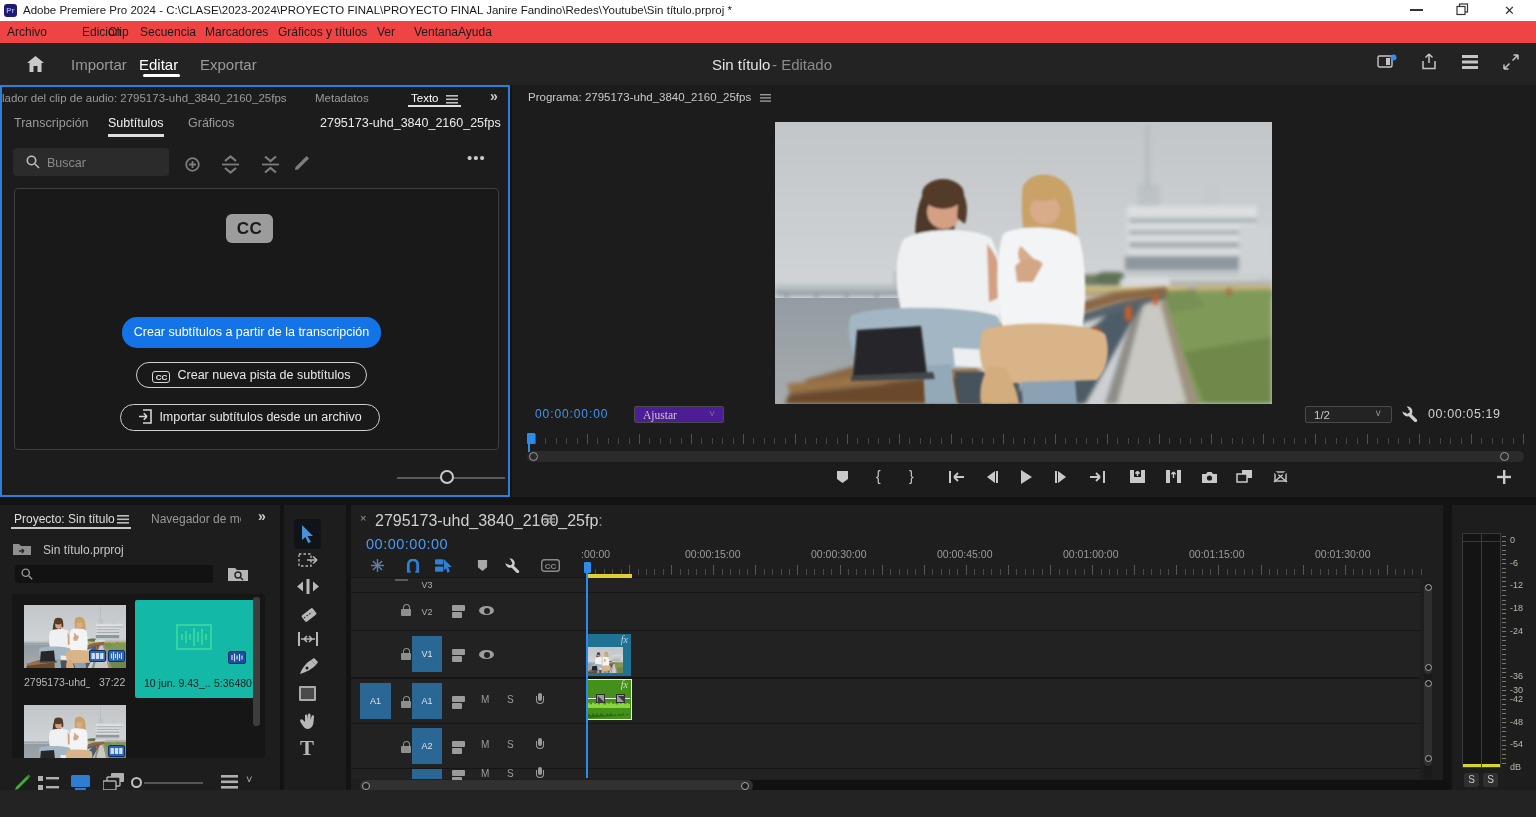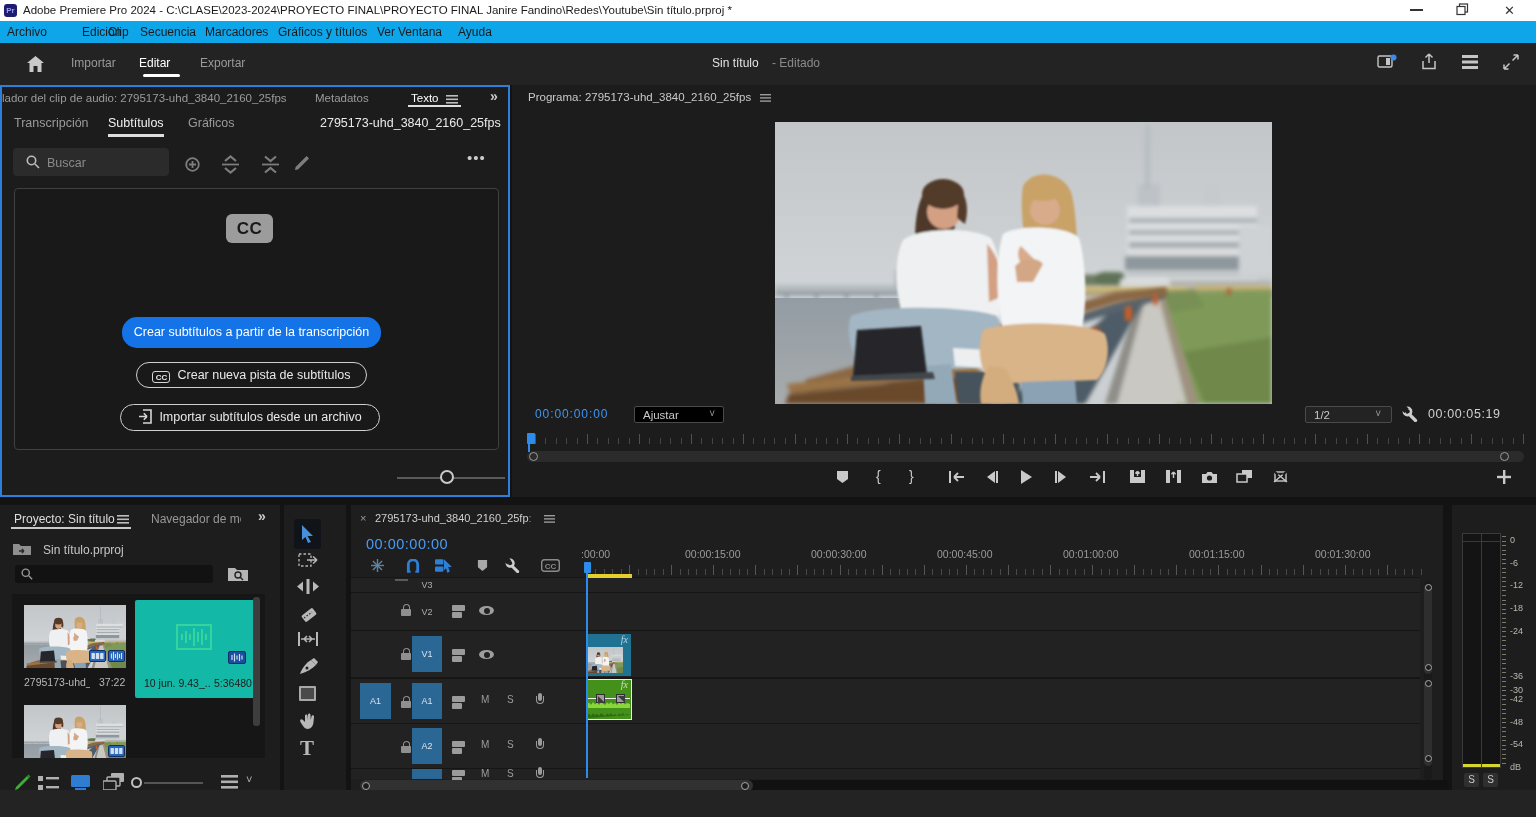--- a/index.html
+++ b/index.html
@@ -2,26 +2,26 @@
 <html><head>
 <meta charset="utf-8">
 <style>
   * { margin:0; padding:0; box-sizing:border-box; }
   html,body { width:1536px; height:817px; overflow:hidden; background:#131313; }
   body { font-family:"Liberation Sans", sans-serif; position:relative; }
   .abs { position:absolute; }
 
   
   #titlebar { left:0; top:0; width:1536px; height:21px; background:#ffffff; color:#1b1b1b; font-size:11.5px; }
-  #menubar  { left:0; top:21px; width:1536px; height:22px; background:#0ea5e9; color:#1b1b1b; font-size:12px; }
+  #menubar  { left:0; top:21px; width:1536px; height:22px; background:#ef4444; color:#1b1b1b; font-size:12px; }
   #menubar span { position:absolute; top:4px; }
 
   
   #topbar { left:0; top:43px; width:1536px; height:42px; background:#232323; }
-  .wsitem { position:absolute; top:13px; font-size:12px; color:#9a9a9a; }
+  .wsitem { position:absolute; top:13px; font-size:15px; color:#9a9a9a; }
 
   
   .panel { position:absolute; background:#1d1d1d; }
   .tabtxt { position:absolute; font-size:11.5px; color:#9b9b9b; white-space:nowrap; }
 
   
   #panelL { left:0; top:85px; width:510px; height:412px; border:2px solid #2d7fd9; background:#1c1c1c; }
   #subbox { position:absolute; left:12px; top:101px; width:485px; height:262px; background:#191919; border:1px solid #404040; border-radius:4px; }
 
   .pillbtn { position:absolute; border-radius:15px; font-size:12.5px; color:#e8e8e8; text-align:center; }
@@ -196,21 +196,21 @@
 </div>
 
 <div id="menubar" class="abs">
   <span style="left:7px;">Archivo</span>
   <span style="left:58px;margin-left:24px;">Edición</span>
   <span style="left:108px;">Clip</span>
   <span style="left:140px;">Secuencia</span>
   <span style="left:205px;">Marcadores</span>
   <span style="left:278px;">Gráficos y títulos</span>
   <span style="left:377px;">Ver</span>
-  <span style="left:398px;">Ventana</span>
+  <span style="left:414px;">Ventana</span>
   <span style="left:458px;">Ayuda</span>
 </div>
 
 <div id="topbar" class="abs">
   <svg class="abs" style="left:26px;top:12px;" width="19" height="18" viewBox="0 0 19 18">
     <path d="M9.5 1 L18 8 L15.5 8 L15.5 17 L11.5 17 L11.5 11 L7.5 11 L7.5 17 L3.5 17 L3.5 8 L1 8 Z" fill="#c9c9c9"></path>
   </svg>
   <span class="wsitem" style="left:71px;">Importar</span>
   <span class="wsitem" style="left:139px;color:#ffffff;">Editar</span>
   <div class="abs" style="left:143px;top:31px;width:37px;height:3px;background:#ffffff;border-radius:2px;"></div>
@@ -306,21 +306,21 @@
     <rect y="0" width="11" height="1.4" fill="#9b9b9b"></rect>
       <rect y="3.2" width="11" height="1.4" fill="#9b9b9b"></rect>
       <rect y="6.4" width="11" height="1.4" fill="#9b9b9b"></rect>
   </svg>
 
   <svg class="abs" style="left:263px;top:37px;" width="497" height="282" viewBox="0 0 497 282">
       <use href="#photoArt"></use>
     </svg>
 
   <div class="abs nw" style="left:23px;top:322px;font-size:12px;color:#3e96f2;letter-spacing:0.9px;">00:00:00:00</div>
-  <div class="abs" style="left:122px;top:321px;width:90px;height:17px;border:1px solid #4a4a4a;border-radius:2px;background:#000000;">
+  <div class="abs" style="left:122px;top:321px;width:90px;height:17px;border:1px solid #4a4a4a;border-radius:2px;background:#4c1d95;font-family:Liberation Serif, serif;">
     <span style="position:absolute;left:8px;top:2px;font-size:11.5px;color:#c9c9c9;">Ajustar</span>
     <span style="position:absolute;right:8px;top:1px;font-size:10px;color:#9b9b9b;">˅</span>
   </div>
   <div class="abs" style="left:793px;top:321px;width:87px;height:17px;border:1px solid #4a4a4a;border-radius:2px;background:#232323;">
     <span style="position:absolute;left:8px;top:2px;font-size:11.5px;color:#c9c9c9;">1/2</span>
     <span style="position:absolute;right:10px;top:1px;font-size:10px;color:#9b9b9b;">˅</span>
   </div>
   <svg class="abs" style="left:890px;top:321px;" width="16" height="16" viewBox="0 0 16 16">
     <path d="M13.5 14.5 L7.5 8.5" stroke="#cdcdcd" stroke-width="3.2" stroke-linecap="round"></path>
     <circle cx="5.5" cy="5.5" r="3.6" fill="none" stroke="#cdcdcd" stroke-width="2.6"></circle>
@@ -552,21 +552,21 @@
   </svg>
   <div class="abs" style="left:15px;top:181px;width:17px;height:15px;border:2px solid #a8a8a8;background:#4a4a4a;border-radius:1px;"></div>
   <svg class="abs" style="left:14px;top:208px;" width="19" height="17" viewBox="0 0 19 17">
     <path d="M3 10 C1 7 3 5 5 7 L7 9 L7 3 C7 1 9.5 1 9.5 3 L9.8 7 L10 2 C10 0 12.5 0 12.5 2 L12.7 7 L13.5 3.5 C14 1.6 16.3 2.2 16 4 L15.5 9 C15.2 13 13 16 9.5 16 C7 16 5 13 3 10 Z" fill="#b8b8b8"></path>
   </svg>
   <div class="abs" style="left:16px;top:231px;width:20px;height:22px;color:#b8b8b8;font-family:'Liberation Serif',serif;font-size:21px;font-weight:bold;">T</div>
 </div>
 
 <div id="panelTL" class="panel">
   <div class="abs" style="left:9px;top:7px;color:#9b9b9b;font-size:11px;">×</div>
-  <div class="abs nw" style="left:24px;top:7px;font-size:11px;color:#cfcfcf;">2795173-uhd_3840_2160_25fp<span style="color:#8a8a8a">:</span></div>
+  <div class="abs nw" style="left:24px;top:7px;font-size:16px;color:#cfcfcf;">2795173-uhd_3840_2160_25fp<span style="color:#8a8a8a">:</span></div>
   <svg class="abs" style="left:193px;top:10px;" width="11" height="8" viewBox="0 0 11 8">
     <rect y="0" width="11" height="1.4" fill="#9b9b9b"></rect>
       <rect y="3.2" width="11" height="1.4" fill="#9b9b9b"></rect>
       <rect y="6.4" width="11" height="1.4" fill="#9b9b9b"></rect>
   </svg>
 
   <div class="abs nw" style="left:15px;top:31px;font-size:14.5px;color:#4a9bf5;letter-spacing:0.5px;">00:00:00:00</div>
 
   <svg class="abs" style="left:20px;top:54px;" width="13" height="13" viewBox="0 0 15 15">
     <g stroke="#5f82a3" stroke-width="1.6">

